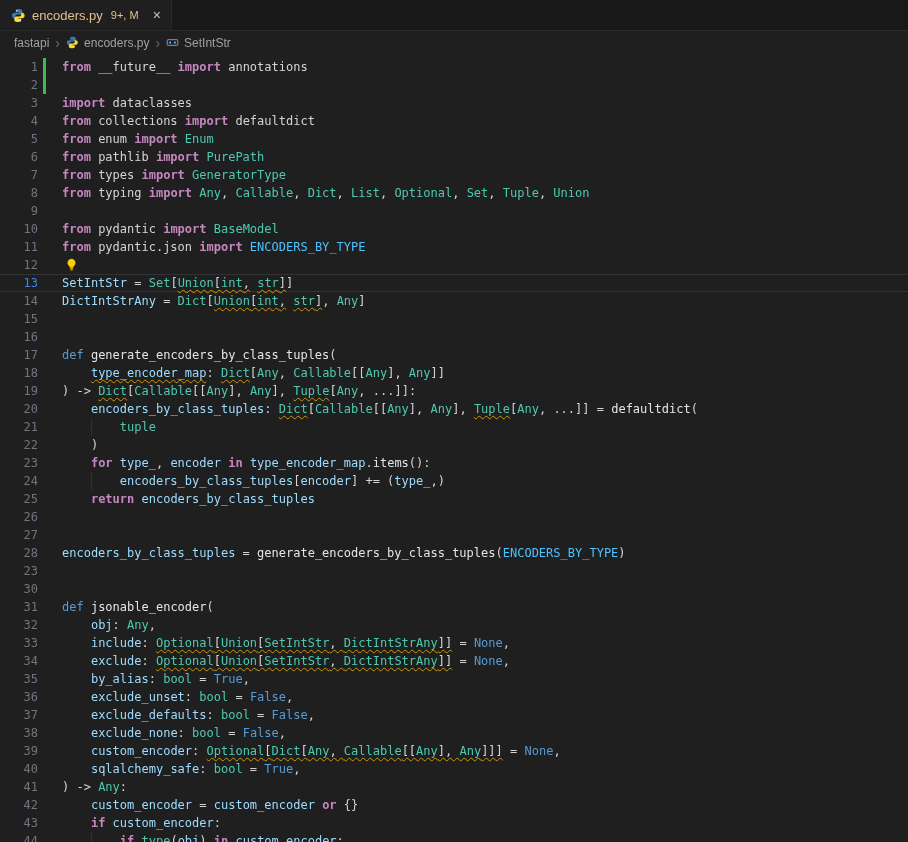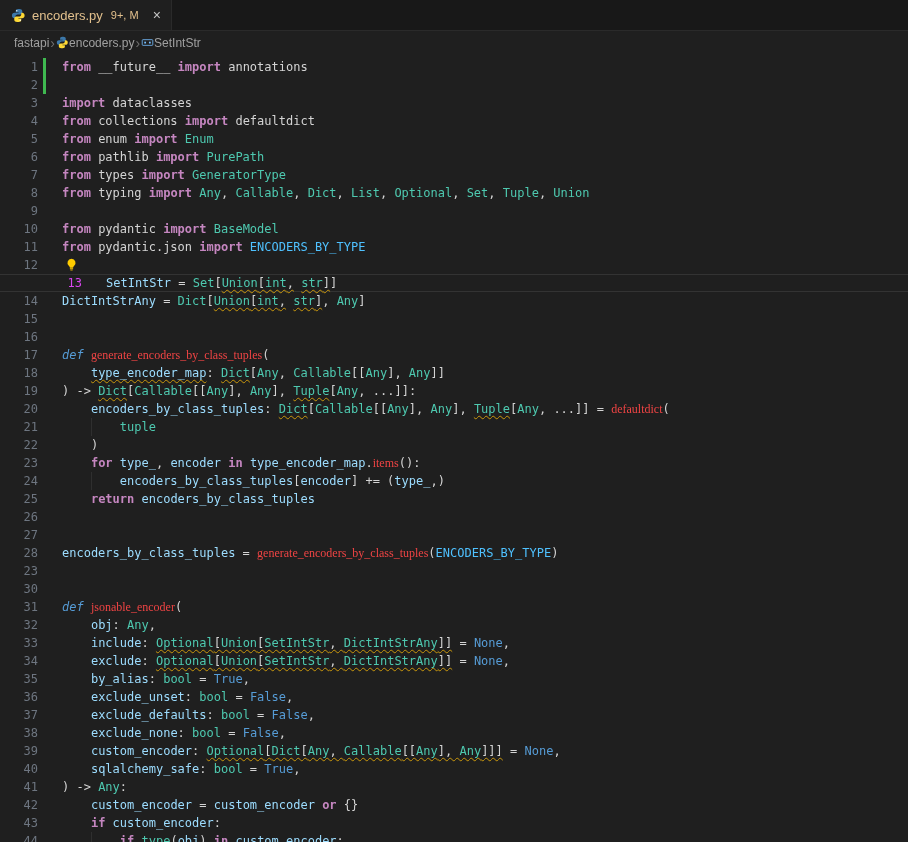--- a/index.html
+++ b/index.html
@@ -8,40 +8,40 @@
   
   .tabbar{height:31px;flex:none;background:#181818;display:flex;align-items:stretch;
           border-bottom:1px solid #2a2a2a;box-sizing:border-box;}
   .tab{display:flex;align-items:center;gap:6px;padding:0 10px 0 11px;background:#1f1f1f;
        border-right:1px solid #2a2a2a;font-family:"Liberation Sans",sans-serif;font-size:13px;}
   .tab-title{color:#e2c08d;}
   .tab-badge{color:#e2c08d;font-size:11px;margin-left:2px;text-align:right;}
   .tab-close{color:#c5c5c5;font-size:14px;margin-left:8px;cursor:pointer;line-height:1;}
   .tab-icon svg, .crumb-icon svg{display:block;}
   
-  .breadcrumb{height:23px;flex:none;display:flex;align-items:center;padding-left:14px;
+  .breadcrumb{height:23px;flex:none;display:flex;align-items:center;gap:5px;padding-left:14px;
               background:#1f1f1f;font-family:"Liberation Sans",sans-serif;font-size:12px;color:#a0a0a0;}
   .crumb{cursor:pointer;}
   .crumb-sep{color:#6e6e6e;font-size:14px;line-height:1;padding:0 1px;}
   
   .editor{flex:1;overflow:hidden;padding-top:4px;font-size:12px;line-height:18px;}
   .row{display:flex;height:18px;position:relative;box-sizing:border-box;}
   .row.current{box-shadow:inset 0 1px 0 #333333, inset 0 -1px 0 #333333;}
   .ln{width:38px;flex:none;text-align:right;color:#6e7681;user-select:none;}
-  .row.current .ln{color:#d946ef;margin-left:44px;}
+  .row.current .ln{color:#3b82f6;}
   .git{width:3px;flex:none;margin-left:5px;}
   .git.added{background:#3fb950;}
   .code{margin-left:16px;white-space:pre;position:relative;flex:1;color:#d4d4d4;}
   .guide{position:absolute;top:0;bottom:0;width:1px;background:#2f2f2f;}
   .bulb{position:absolute;left:3px;top:2px;}
   
   .tk-k{color:#c586c0;font-weight:bold;}   
-  .tk-d{color:#569cd6;font-style:italic;}   
+  .tk-d{color:#569cd6;}   
   .tk-c{color:#4ec9b0;}   
-  .tk-f{color:#ef4444;font-family:Liberation Serif, serif;}   
+  .tk-f{color:#e5e5e5;}   
   .tk-v{color:#9cdcfe;}   
   .tk-C{color:#4fc1ff;margin-top:9px;}   
   .tk-p{color:#d4d4d4;}   
   .tk-b{color:#569cd6;}   
   .warn{text-decoration-line:underline;text-decoration-style:wavy;
         text-decoration-color:#c8960c;text-decoration-thickness:1px;text-underline-offset:2px;}
 </style>
 </head>
 <body>
 

